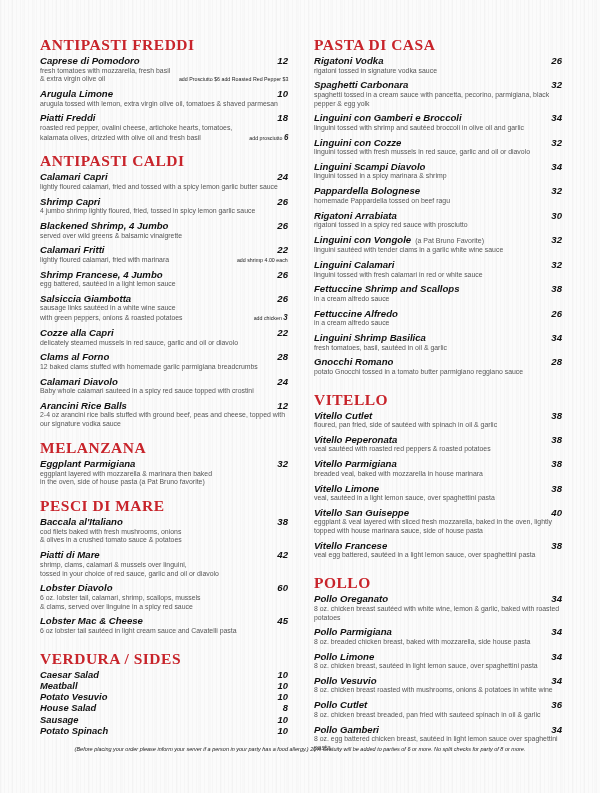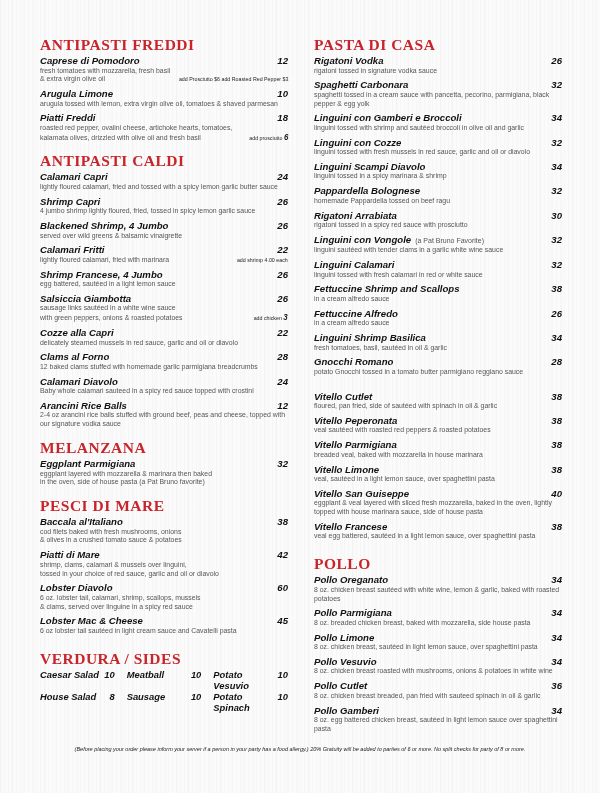--- a/index.html
+++ b/index.html
@@ -41,21 +41,21 @@
   .item-desc {
     font-size: 6.9px; line-height: 8.8px; color: #555;
   }
   .desc-row { display: flex; justify-content: space-between; align-items: baseline; }
   .addon {
     font-family: "Liberation Sans", sans-serif; font-size: 6px; color: #222; white-space: nowrap;
     transform: scaleX(0.88); transform-origin: right center;
   }
   .addon b { font-size: 9px; font-style: italic; }
 
-  .sides { display: grid; grid-template-columns: 1fr 1fr 1fr; column-gap: 12px; }
+  .sides { display: grid; grid-template-columns: 1fr; column-gap: 12px; }
   .side-row { display: flex; justify-content: space-between; }
   .side-name, .side-price {
     font-style: italic; font-weight: bold; font-size: 9.4px; line-height: 11.2px; color: #111;
   }
 
   .footer {
     position: absolute; left: 0; top: 746px; width: 600px; text-align: center;
     font-style: italic; font-size: 5.5px; color: #222;
   }
 </style>
@@ -353,20 +353,21 @@
       <div class="item">
         <div class="item-head">
             <span class="item-name">Gnocchi Romano</span>
             <span class="item-price">28</span>
           </div>
         <div class="item-desc">potato Gnocchi tossed in a tomato butter parmigiano reggiano sauce</div>
       </div>
     </div>
 
     <div class="section" style="margin-top:14px">
+      <div class="section-title">VITELLO</div>
       <div class="item">
         <div class="item-head">
             <span class="item-name">Vitello Cutlet</span>
             <span class="item-price">38</span>
           </div>
         <div class="item-desc">floured, pan fried, side of sautéed with spinach in oil &amp; garlic</div>
       </div>
       <div class="item">
         <div class="item-head">
             <span class="item-name">Vitello Peperonata</span>

